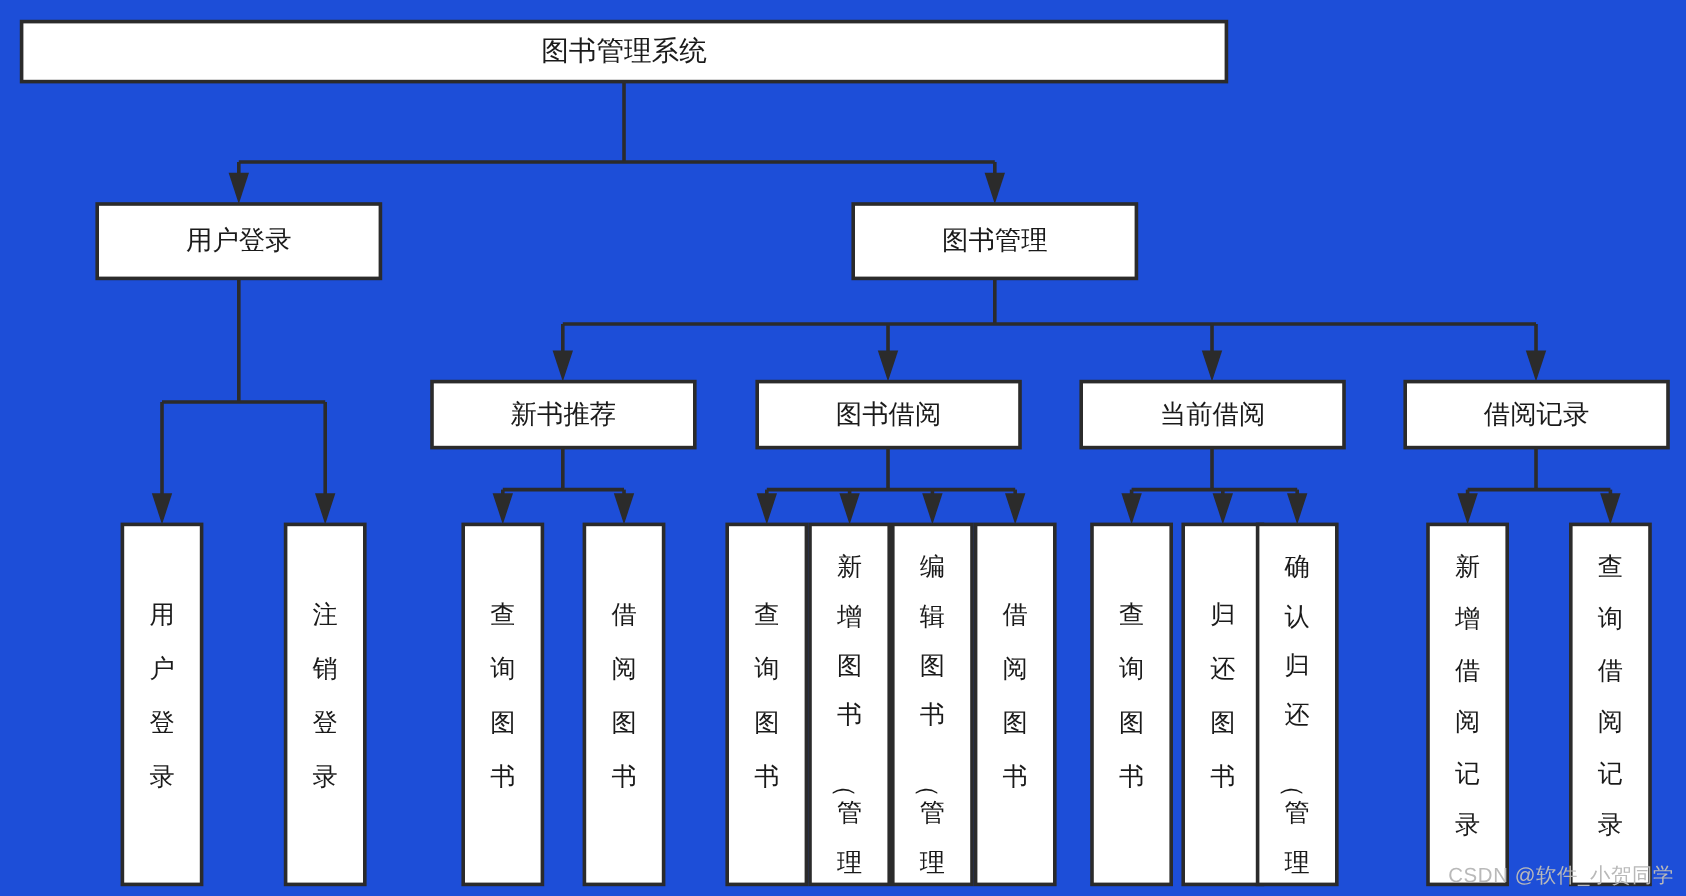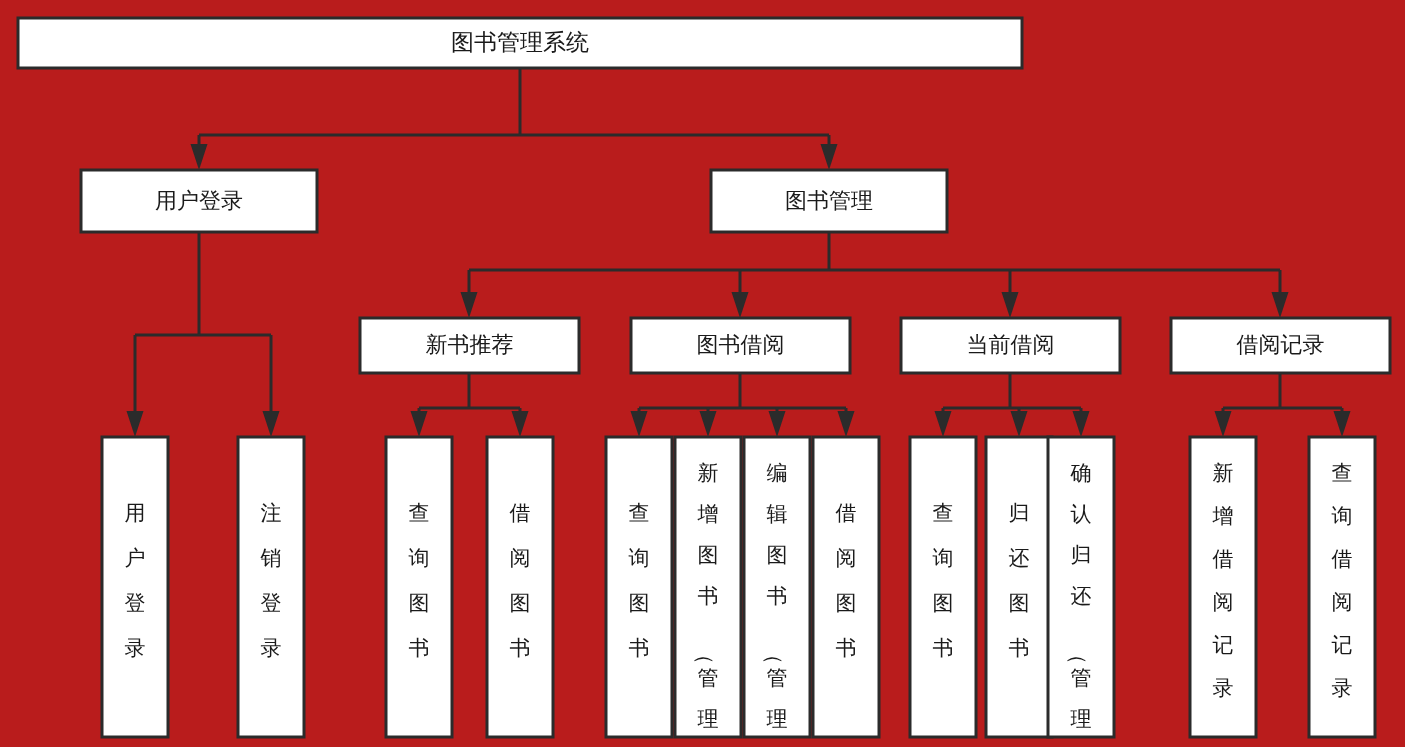--- a/index.html
+++ b/index.html
@@ -12,21 +12,21 @@
     font-family: "Liberation Sans", "DejaVu Sans", sans-serif;
     width: 1405px;
     height: 747px;
     overflow: hidden;
     position: relative;
   }
   #diagram-root {
     position: relative;
     width: 1405px;
     height: 747px;
-    background: #b91c1c;
+    background: #1d4ed8;
   }
   svg#flowchart {
     position: absolute;
     left: 0;
     top: 0;
     width: 1405px;
     height: 747px;
     display: block;
   }
   .node-box {
@@ -224,13 +224,14 @@
         <g>
           <rect x="1190" y="437" width="66" height="300" class="node-box"></rect>
           <text x="1223" y="0" class="leaf-label"><tspan x="1223" y="479.5">新</tspan><tspan x="1223" y="522.5">增</tspan><tspan x="1223" y="565.5">借</tspan><tspan x="1223" y="608.5">阅</tspan><tspan x="1223" y="651.5">记</tspan><tspan x="1223" y="694.5">录</tspan></text>
         </g>
         <g>
           <rect x="1309" y="437" width="66" height="300" class="node-box"></rect>
           <text x="1342" y="0" class="leaf-label"><tspan x="1342" y="479.5">查</tspan><tspan x="1342" y="522.5">询</tspan><tspan x="1342" y="565.5">借</tspan><tspan x="1342" y="608.5">阅</tspan><tspan x="1342" y="651.5">记</tspan><tspan x="1342" y="694.5">录</tspan></text>
         </g>
       </g>
   </svg>
+  <div class="watermark">CSDN @软件_小贺同学</div>
 </div>
 
 </body></html>

